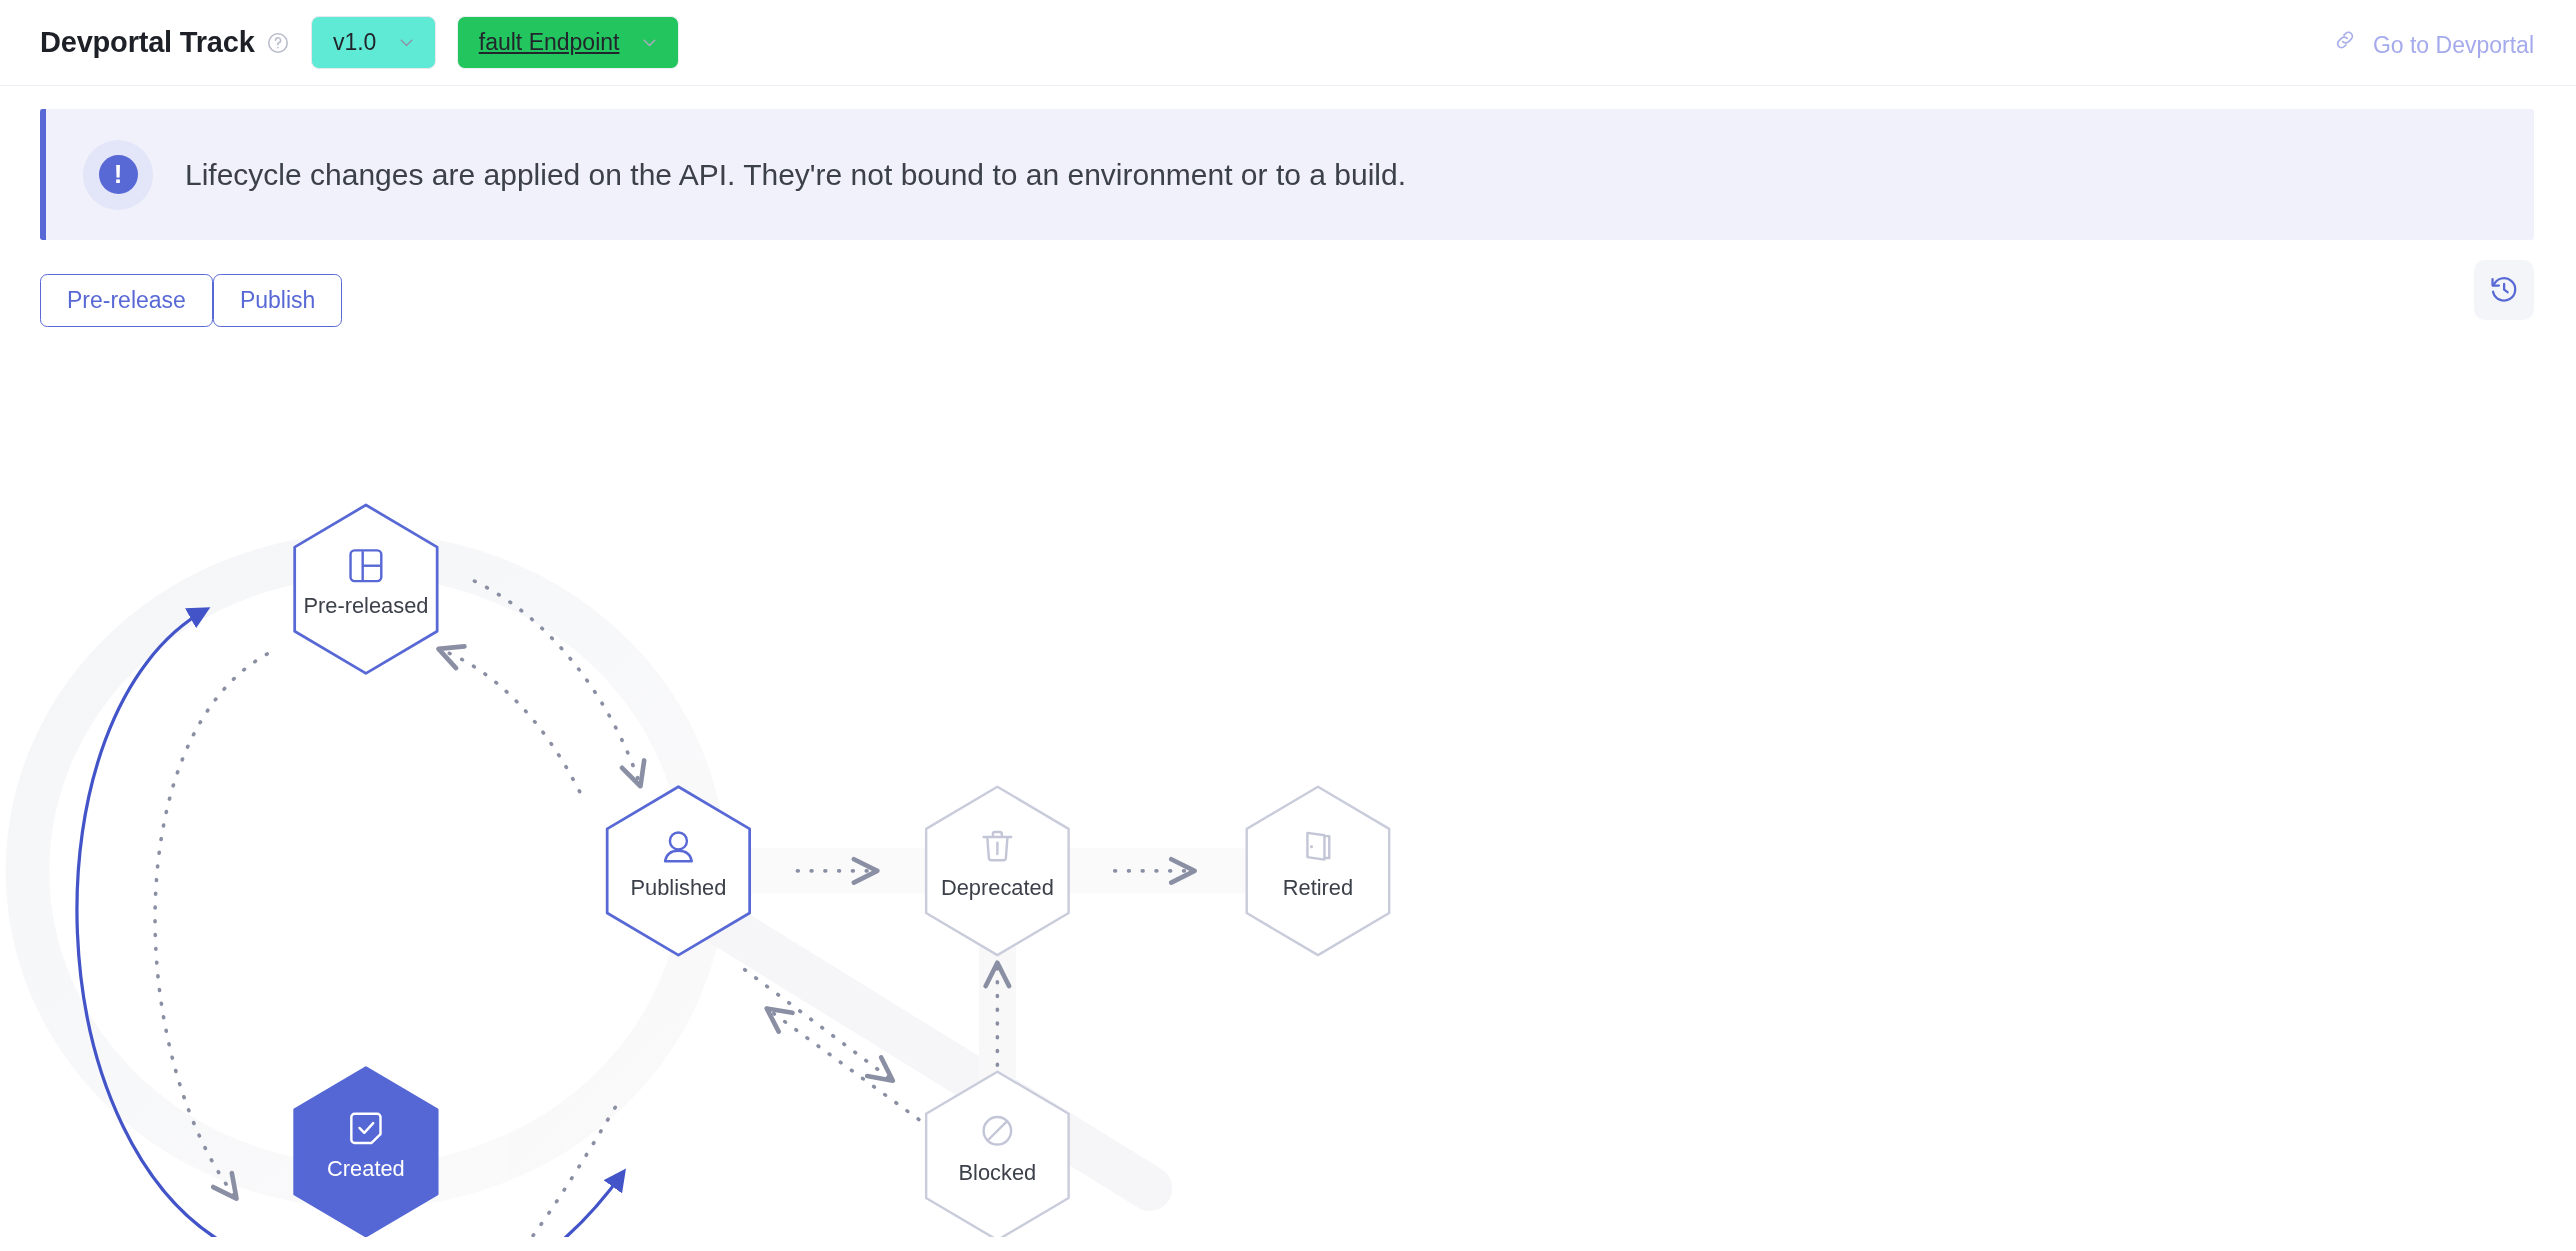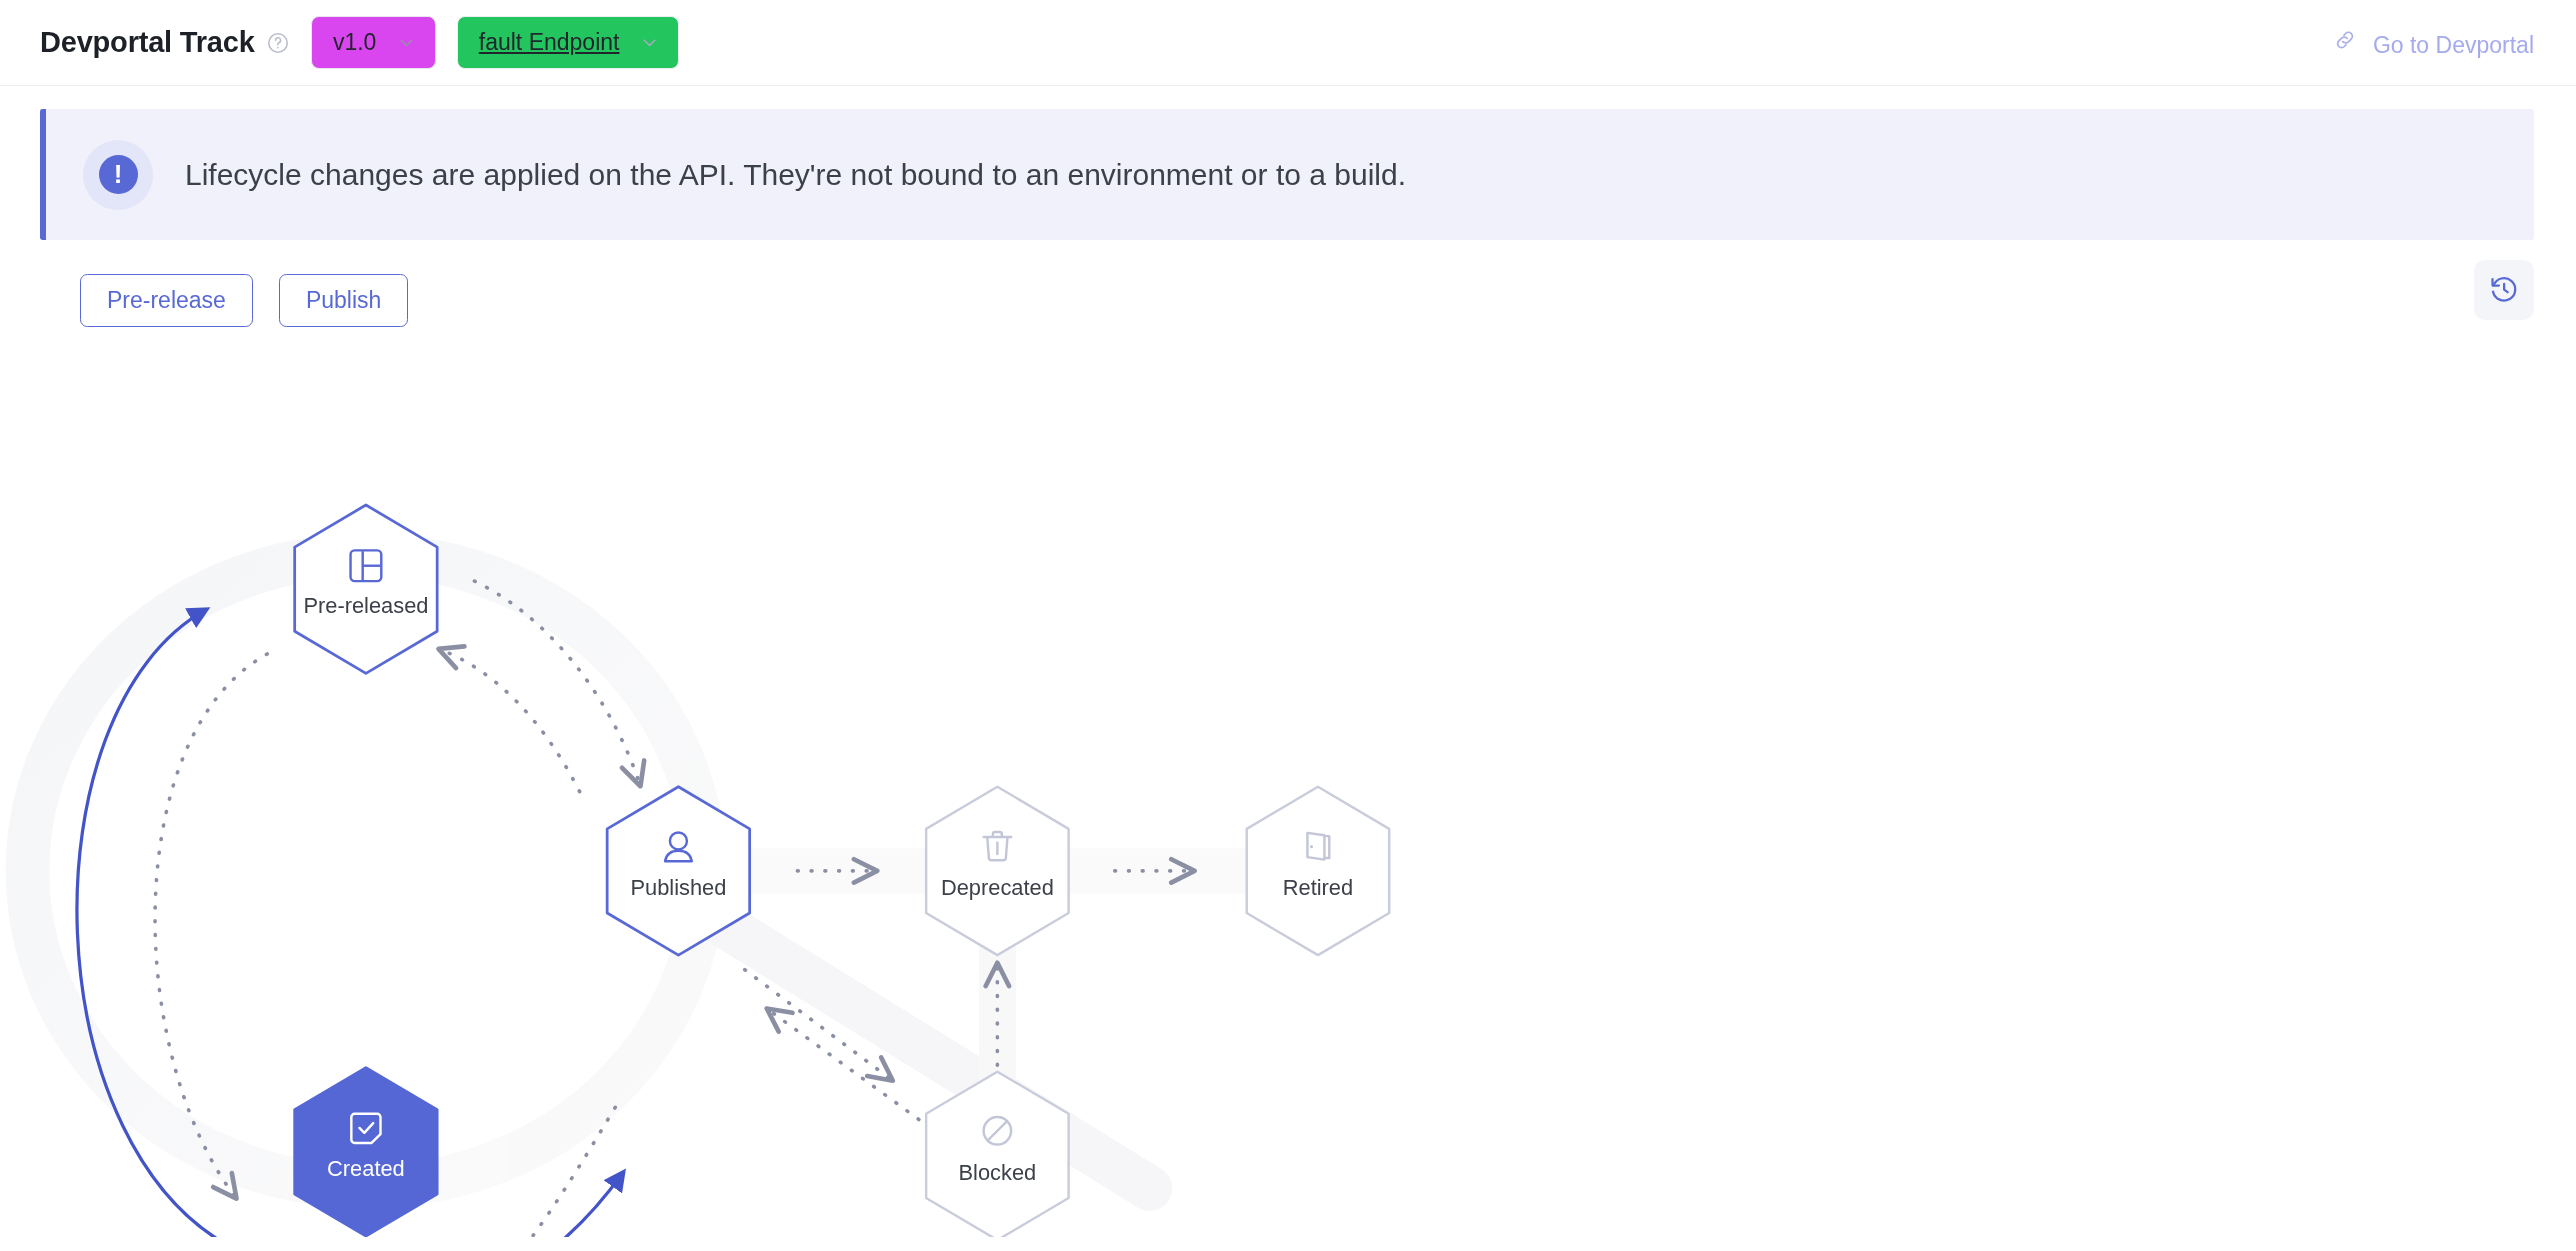--- a/index.html
+++ b/index.html
@@ -37,21 +37,21 @@
   .select {
     margin-left: 21px;
     height: 53px;
     min-width: 0;
     display: flex;
     align-items: center;
     gap: 19.4px;
     padding: 0 18px 0 21px;
     border: 1.6px solid #e6e8ee;
     border-radius: 8px;
-    background: #d946ef;
+    background: #5eead4;
     font-size: 23px;
     color: #22252c;
     white-space: nowrap;
     cursor: pointer;
   }
   .select.filled { background: #22c55e; border-color: #eceef2; text-decoration: underline; }
   .select .caret { display: inline-flex; }
   .header-spacer { flex: 1 1 auto; }
   .devportal-link {
     display: flex;
@@ -98,22 +98,20 @@
     font-size: 30px;
     color: #3c4049;
   }
 
   
   .actions-row {
     position: relative;
     padding: 34px 42px 0 40px;
     display: flex;
     align-items: flex-end;
-    gap: 26px;
-    margin-left: 40px;
   }
   .btn-outline {
     height: 53px;
     padding: 0 26px;
     display: inline-flex;
     align-items: center;
     justify-content: center;
     border: 1.6px solid #5869d6;
     border-radius: 7.3px;
     background: #ffffff;

